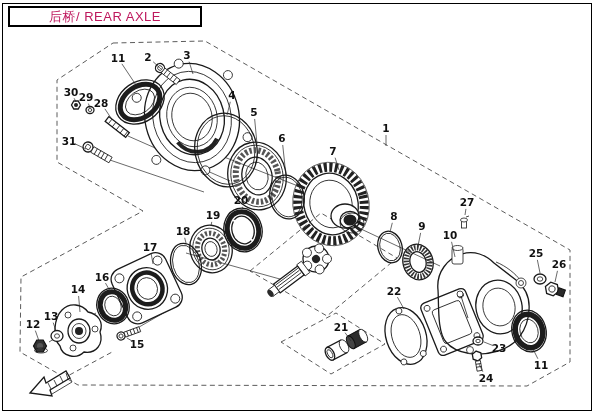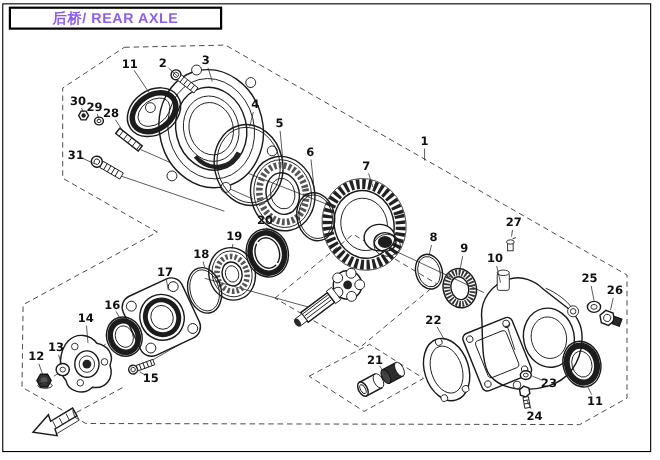--- a/index.html
+++ b/index.html
@@ -3,21 +3,21 @@
 <meta charset="utf-8">
 <style>
   html,body{margin:0;padding:0;background:#fff;}
   #page{position:relative;width:600px;height:418px;background:#fff;overflow:hidden;
         font-family:"Liberation Sans","DejaVu Sans",sans-serif;}
   #page-border{position:absolute;left:2px;top:3px;width:590px;height:408px;
         border:1.5px solid #000;box-sizing:border-box;pointer-events:none;}
   #title-box{position:absolute;left:8px;top:6px;width:194px;height:21px;
         border:2px solid #000;box-sizing:border-box;background:#fff;
         display:flex;align-items:center;justify-content:center;}
-  #title-box span{font-size:13px;font-weight:bold;color:#8b5cf6;letter-spacing:.5px;white-space:nowrap;}
+  #title-box span{font-size:13px;font-weight:normal;color:#be185d;letter-spacing:.5px;white-space:nowrap;}
   svg{position:absolute;left:0;top:0;}
   .ln{stroke:#1a1a1a;fill:none;stroke-width:1.3;}
   .lt{stroke:#1a1a1a;fill:none;stroke-width:.8;}
   .fw{fill:#fff;stroke:#1a1a1a;stroke-width:1.3;}
   .fwt{fill:#fff;stroke:#1a1a1a;stroke-width:.8;}
   .band{stroke:#1c1c1c;fill:none;}
   .dash{stroke:#4a4a4a;stroke-width:.9;fill:none;stroke-dasharray:5 3.5;}
   .axis{stroke:#2a2a2a;stroke-width:.7;fill:none;}
   .callout-text{font:bold 10.5px "DejaVu Sans",sans-serif;fill:#111;}
 </style>

